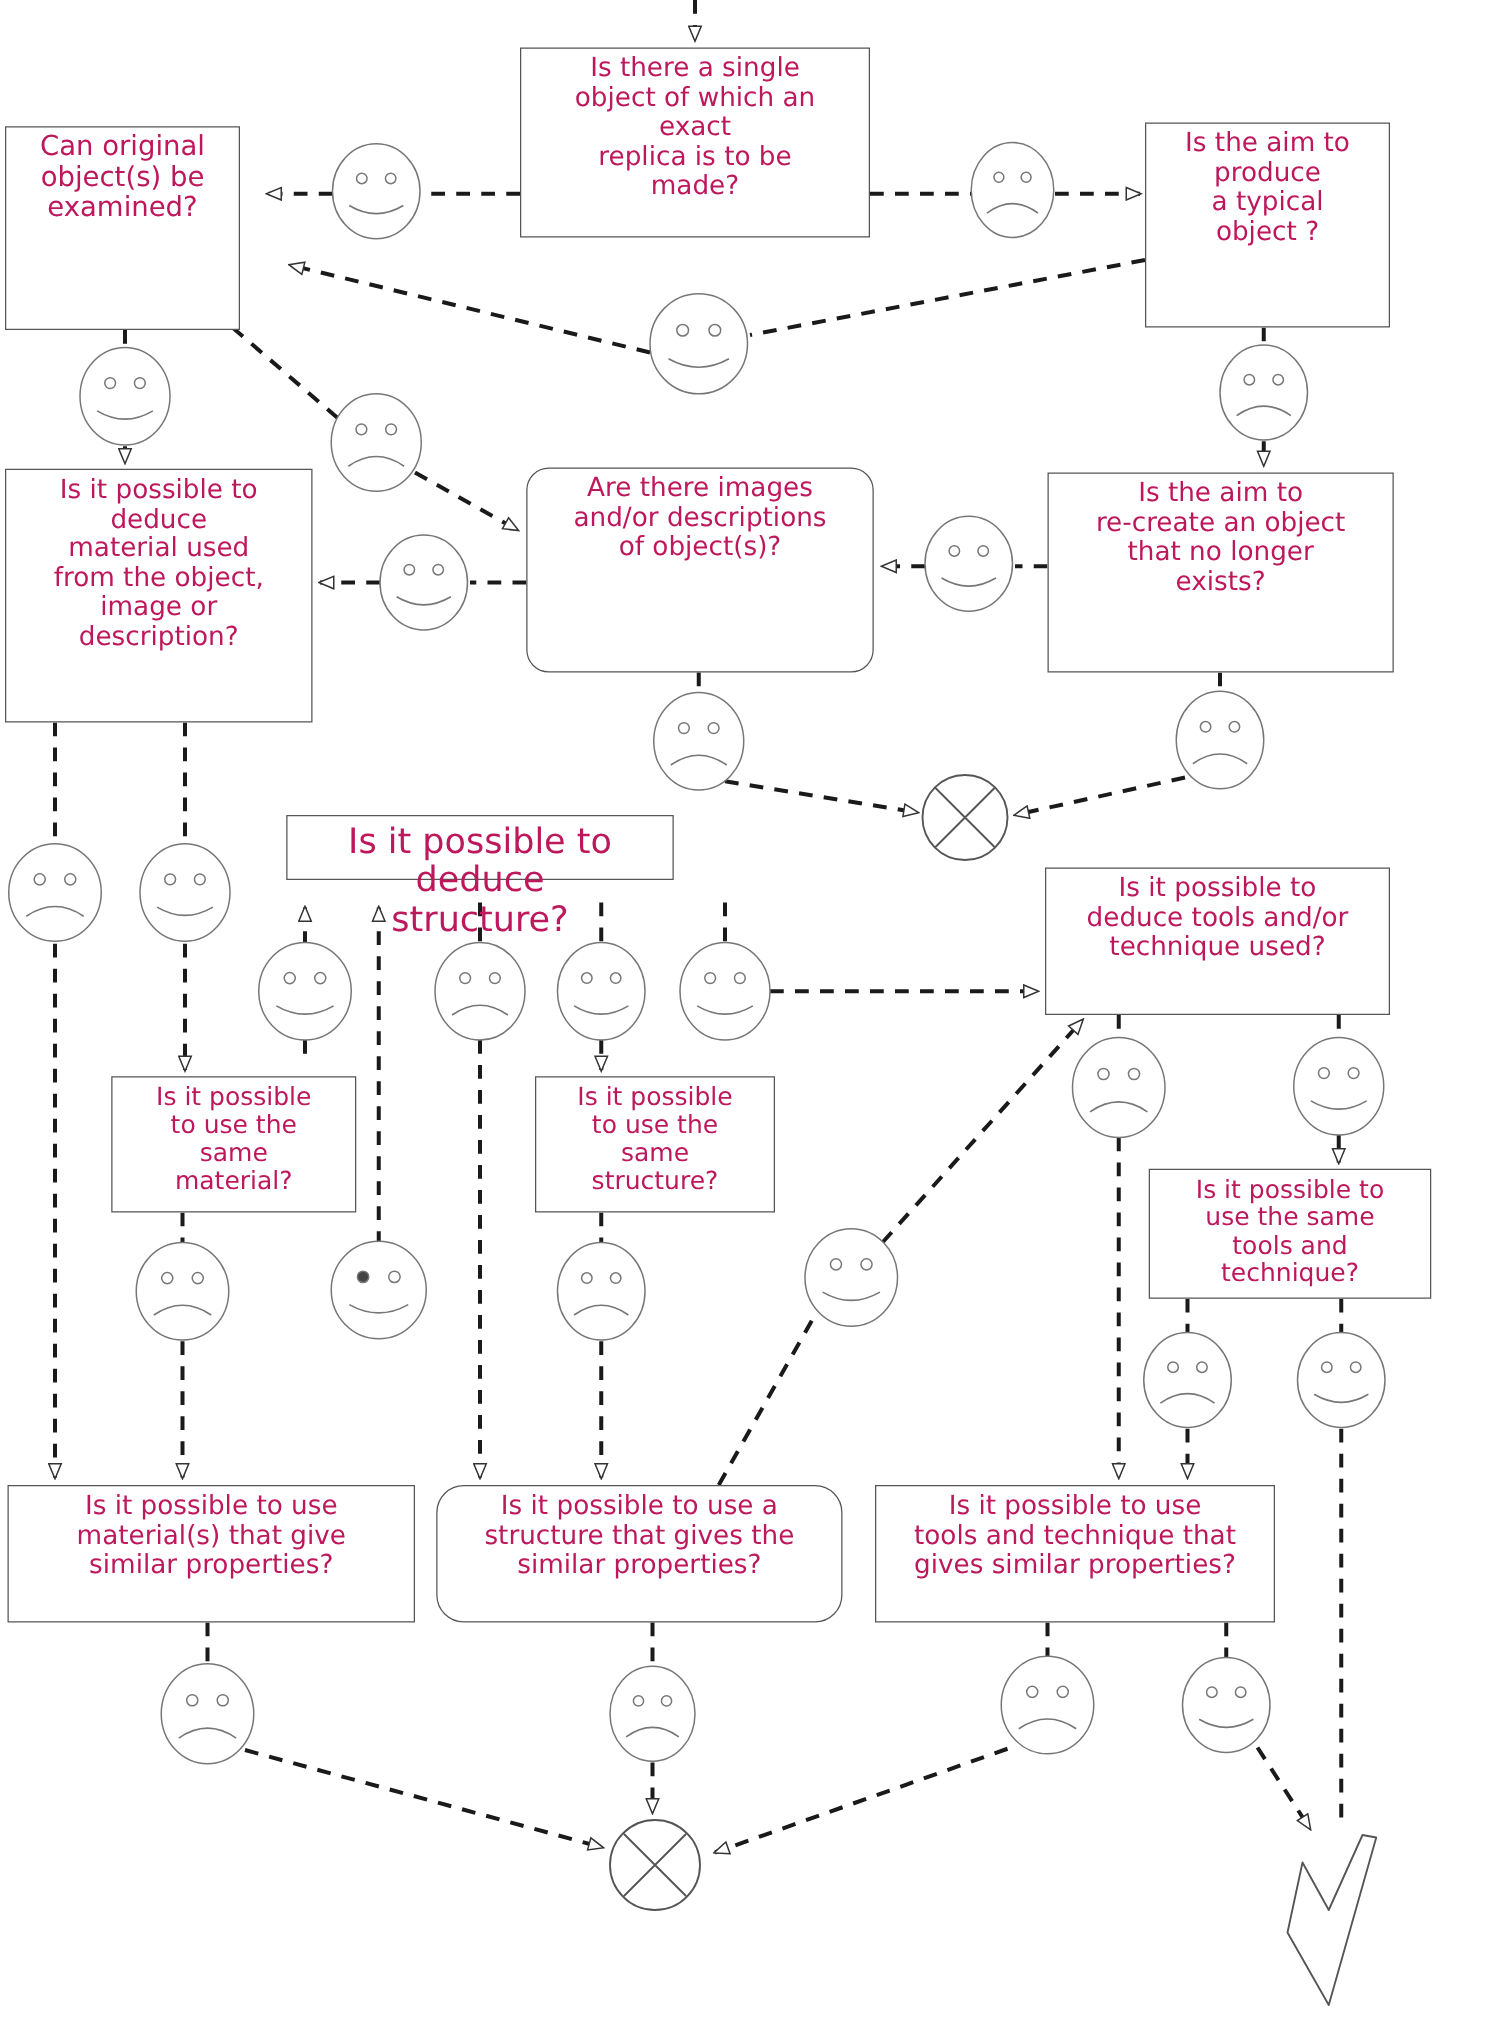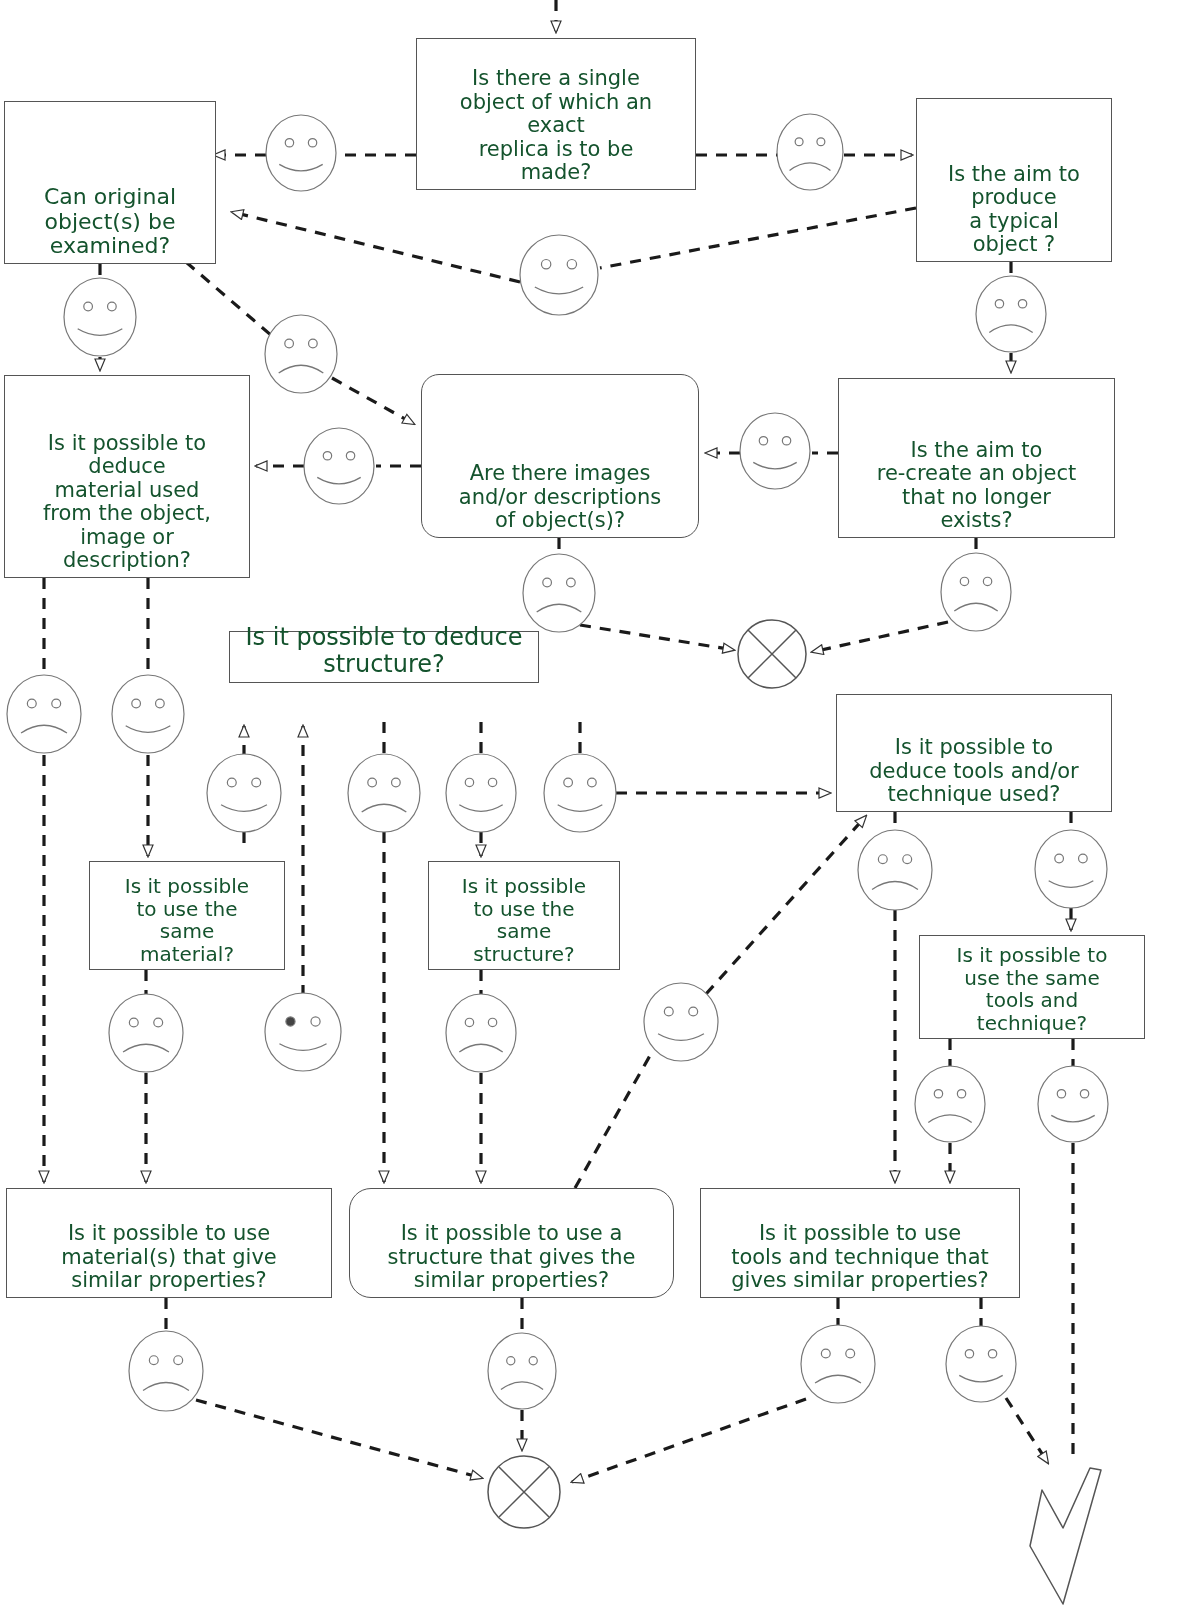--- a/index.html
+++ b/index.html
@@ -1,22 +1,22 @@
 <!DOCTYPE html>
 <html><head>
 <meta charset="utf-8">
 <title>Replica Decision Flowchart</title>
 <style>
   html,body{margin:0;padding:0;background:#fff;}
   body{font-family:"DejaVu Sans","Liberation Sans",sans-serif;}
   #stage{position:relative;width:1200px;height:1623px;background:#ffffff;overflow:hidden;}
   #edges{position:absolute;left:0;top:0;width:1200px;height:1623px;}
   .node{position:absolute;box-sizing:border-box;border:1.5px solid #555;background:#fff;
-        display:flex;align-items:flex-end;justify-content:center;text-align:center;
-        color:#14532d;line-height:1.12;padding:4px 6px;}
+        display:flex;align-items:flex-start;justify-content:center;text-align:center;
+        color:#be185d;line-height:1.12;padding:4px 6px;}
   .node span{display:block;white-space:pre-line;}
   .face{position:absolute;}
 </style>
 </head>
 <body>
 
 <div id="stage">
   <svg id="edges" viewBox="0 0 1200 1623">
     <defs>
       <marker id="ah" markerWidth="14" markerHeight="12" refX="12" refY="6" orient="auto" markerUnits="userSpaceOnUse">
@@ -127,21 +127,21 @@
   </svg>
 
   <div id="nodes-layer">
       <div class="node" style="left: 416px; top: 38px; width: 280px; height: 152px; font-size: 21px;">
         <span>Is there a single
 object of which an
 exact
 replica is to be
 made?</span>
       </div>
-      <div class="node" style="left: 4px; top: 101px; width: 212px; height: 163px; font-size: 22px;">
+      <div class="node" style="left: 4px; top: 101px; width: 188px; height: 163px; font-size: 22px;">
         <span>Can original
 object(s) be
 examined?</span>
       </div>
       <div class="node" style="left: 916px; top: 98px; width: 196px; height: 164px; font-size: 21px;">
         <span>Is the aim to
 produce
 a typical
 object ?</span>
       </div>
@@ -157,21 +157,21 @@
         <span>Are there images
 and/or descriptions
 of object(s)?</span>
       </div>
       <div class="node" style="left: 838px; top: 378px; width: 277px; height: 160px; font-size: 21px;">
         <span>Is the aim to
 re-create an object
 that no longer
 exists?</span>
       </div>
-      <div class="node" style="left: 229px; top: 631px; width: 310px; height: 52px; font-size: 24px;">
+      <div class="node" style="left: 229px; top: 652px; width: 310px; height: 52px; font-size: 28px;">
         <span>Is it possible to deduce
 structure?</span>
       </div>
       <div class="node" style="left: 836px; top: 694px; width: 276px; height: 118px; font-size: 21px;">
         <span>Is it possible to
 deduce tools and/or
 technique used?</span>
       </div>
       <div class="node" style="left: 89px; top: 861px; width: 196px; height: 109px; font-size: 20px;">
         <span>Is it possible

